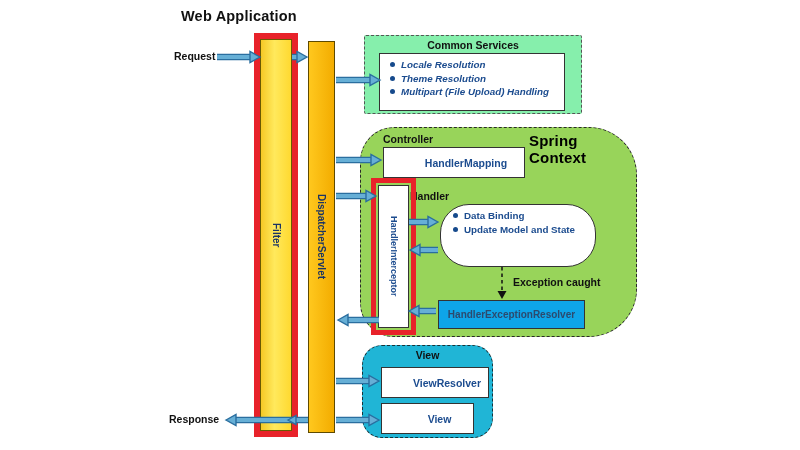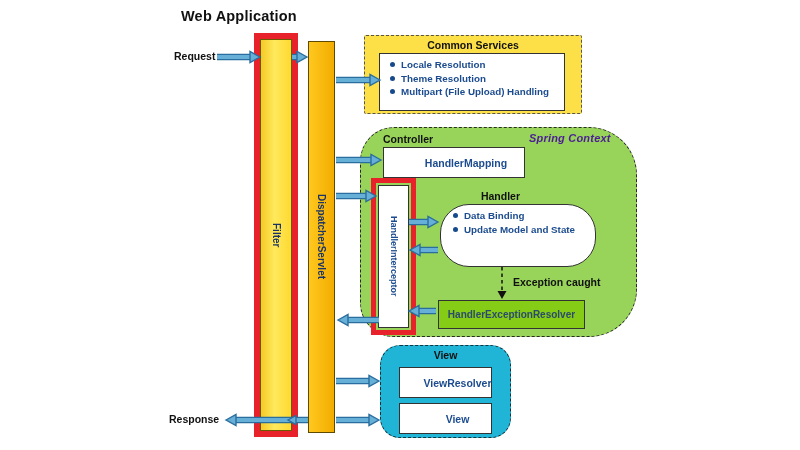--- a/index.html
+++ b/index.html
@@ -21,47 +21,47 @@
                   background:linear-gradient(90deg,#FFC81E,#F3AC00);
                   display:flex;align-items:center;justify-content:center;}
   .vtext{writing-mode:vertical-rl;text-orientation:mixed;font-size:10px;color:#1B3464;white-space:nowrap;}
 
   .interceptor-frame{left:359px;top:178px;width:45px;height:157px;border:5px solid #E8222A;z-index:6;}
   .interceptor-bar{position:absolute;left:2px;top:2px;width:31px;height:143px;box-sizing:border-box;
                    border:1px solid #333;background:#fff;display:flex;align-items:center;justify-content:center;}
   .interceptor-bar .vtext{font-size:9px;color:#1C4C8F;}
 
   
-  .gray-panel{left:352px;top:35px;width:218px;height:79px;background:#fde047;
+  .gray-panel{left:352px;top:35px;width:218px;height:79px;background:#86efac;
               border:1.6px dashed #555;border-radius:2px;z-index:1;}
   .green-panel{left:348px;top:127px;width:277px;height:210px;background:#98D45A;
                border:1.6px dashed #2A2A2A;border-radius:34px 48px 48px 34px;z-index:1;}
-  .cyan-panel{left:368px;top:345px;width:131px;height:93px;background:#20B5D6;
+  .cyan-panel{left:350px;top:345px;width:131px;height:93px;background:#20B5D6;
               border:1.6px dashed #16323A;border-radius:20px;z-index:1;}
 
   .panel-title{position:absolute;left:0;right:0;text-align:center;font-size:10.5px;color:#111;}
-  .sc-title{position:absolute;left:168px;top:4px;font-size:11px;color:#4c1d95;letter-spacing:.2px;font-style:italic;}
+  .sc-title{position:absolute;left:168px;top:4px;font-size:15px;color:#000000;letter-spacing:.2px;}
 
   .white-box{position:absolute;box-sizing:border-box;background:#fff;border:1.6px solid #333;}
   .center-box{display:flex;align-items:center;justify-content:center;font-size:10.5px;color:#1C4C8F;padding-left:24px;}
 
-  .cs-box{left:14px;top:17px;width:186px;height:58px;padding:4px 0 0 10px;}
+  .cs-box{left:14px;top:17px;width:186px;height:58px;padding:4px 0 0 10px;font-style:italic;}
   .hm-box{left:22px;top:19px;width:142px;height:31px;}
   .handler-box{left:79px;top:76px;width:156px;height:63px;padding:4px 0 0 12px;border-radius:29px;}
-  .vr-box{left:18px;top:21px;width:93px;height:31px;}
+  .vr-box{left:18px;top:21px;width:108px;height:31px;}
   .v-box{left:18px;top:57px;width:93px;height:31px;}
-  .orange-box{left:77px;top:172px;width:147px;height:29px;background:#84cc16;border:1.6px solid #333;
+  .orange-box{left:77px;top:172px;width:147px;height:29px;background:#0ea5e9;border:1.6px solid #333;
               display:flex;align-items:center;justify-content:center;font-size:10px;color:#2C4A6E;}
 
   .bullet-item{display:flex;align-items:center;font-size:9.8px;color:#1C4C8F;line-height:1.38;}
   .handler-box .bullet-item{line-height:1.4;}
   .dot{width:5px;height:5px;border-radius:50%;background:#164A8C;margin-right:6px;flex:0 0 auto;}
 
   .controller-lbl{left:22px;width:142px;top:5px;text-align:left;position:absolute;font-size:10.5px;color:#111;}
-  .handler-lbl{left:49px;width:110px;top:62px;text-align:right;position:absolute;font-size:10.5px;color:#111;}
+  .handler-lbl{left:49px;width:110px;top:62px;text-align:left;position:absolute;font-size:10.5px;color:#111;}
   .exception-lbl{left:152px;top:148px;position:absolute;font-size:10.5px;color:#111;}
 
   .arrow-layer{position:absolute;left:0;top:0;z-index:9;pointer-events:none;}
   .ab{stroke:#66AFD6;stroke-width:4;}
   .ao{stroke:#2A6E9F;stroke-width:6.5;}
   .ah{fill:#66AFD6;stroke:#2A6E9F;stroke-width:1.4;}
   .dash{stroke:#111;stroke-width:1.5;stroke-dasharray:3.5,3;fill:none;}
   .dh{fill:#111;}
 </style>
 </head>

